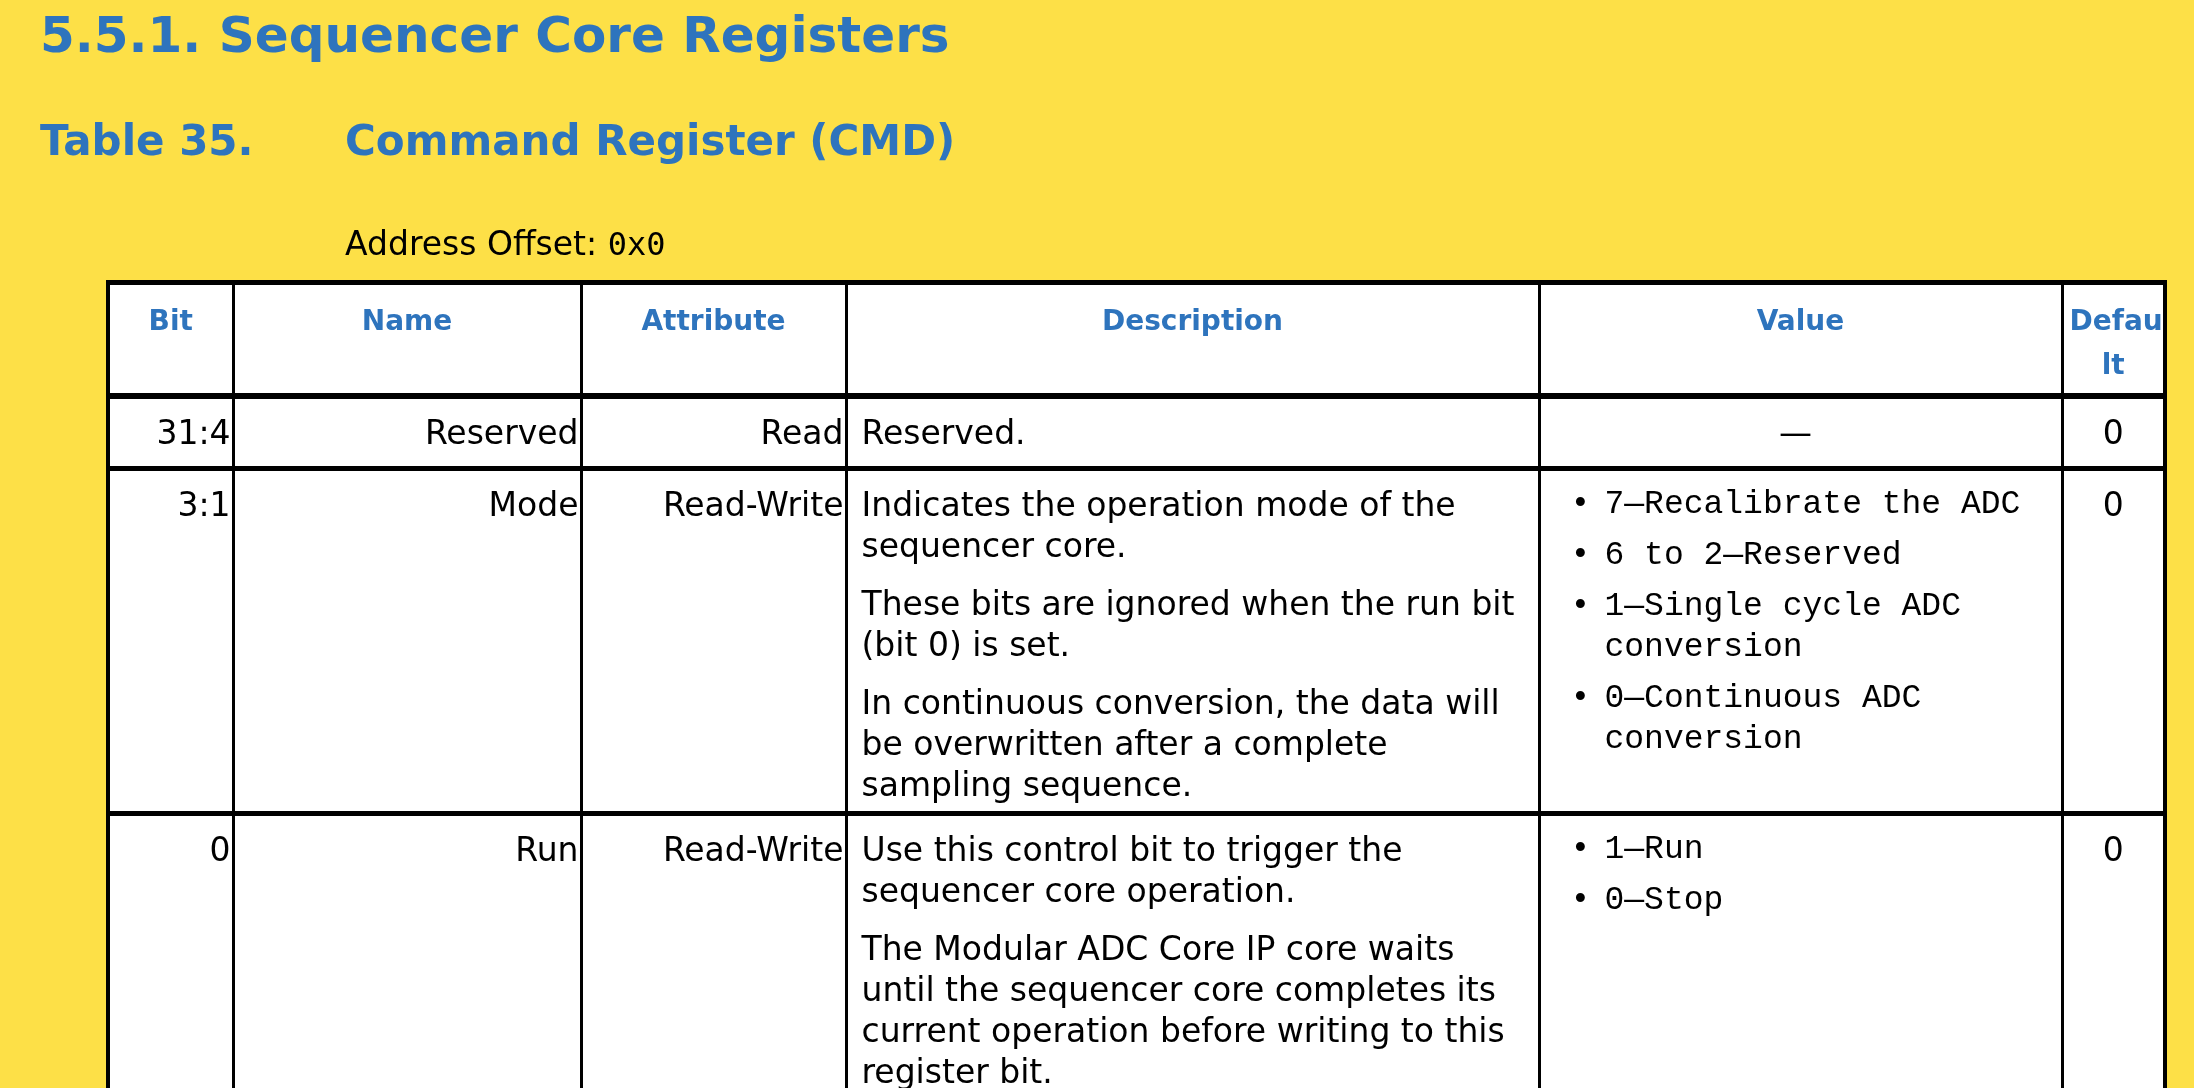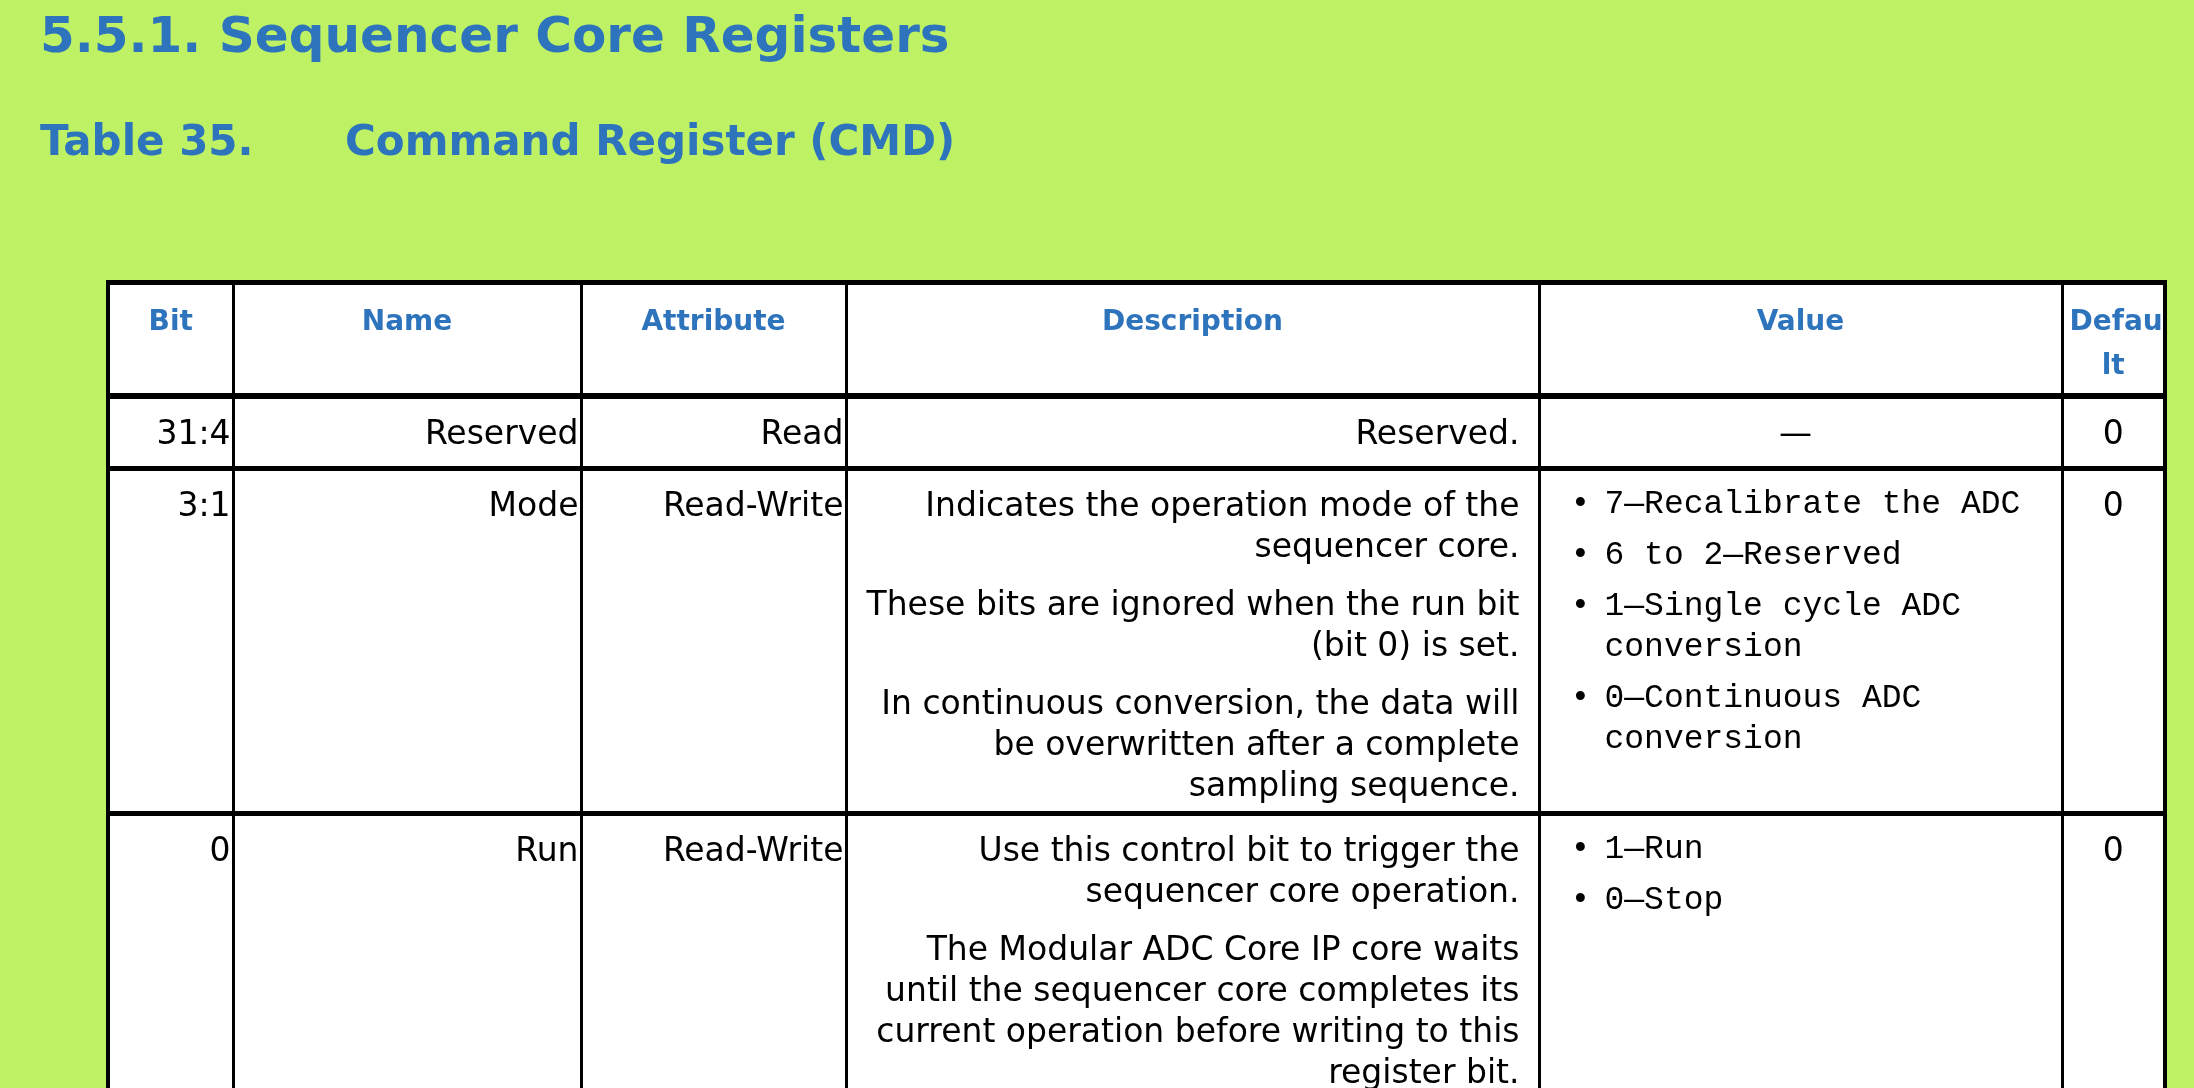--- a/index.html
+++ b/index.html
@@ -1,19 +1,19 @@
 <!DOCTYPE html>
 <html><head>
 <meta charset="utf-8">
 <style>
   html,body{margin:0;padding:0;background:#ffffff;}
   .page{
     position:relative;
     width:2194px;height:1088px;
-    background:#bef264;
+    background:#fde047;
     font-family:"DejaVu Sans","Liberation Sans",sans-serif;
     color:#000000;
     overflow:hidden;
   }
   .doc-heading{
     position:absolute;left:40px;top:6px;
     font-size:50px;font-weight:bold;color:#2E74BD;
     letter-spacing:0px;white-space:nowrap;
   }
   .table-caption{
@@ -47,21 +47,21 @@
     padding:14px 6px 6px 6px;
     white-space:pre-line;
     height:106px;box-sizing:border-box;
     line-height:44px;
   }
   td{
     font-size:33px;line-height:41px;
     vertical-align:top;box-sizing:border-box;
   }
   .cell-center{text-align:right;padding-top:13px;}
-  .cell-desc{padding:13px 18px 6px 14px;text-align:right;}
+  .cell-desc{padding:13px 18px 6px 14px;text-align:left;}
   .cell-desc p{margin:0 0 17px 0;}
   .cell-desc p:last-child{margin-bottom:0;}
   .cell-value{padding:13px 10px 6px 0;}
   .cell-value.dash{text-align:center;padding-top:13px;}
   .cell-default{text-align:center;padding-top:13px;}
   ul.bullets{list-style:none;margin:0;padding:0 0 0 28px;}
   ul.bullets li{position:relative;padding-left:36px;margin-bottom:10px;font-family:Liberation Mono, monospace;}
   ul.bullets li::before{content:"\2022";position:absolute;left:2px;top:0;}
   tr.row-r1 td{height:72px;}
   tr.row-r2 td{height:327px;}
@@ -72,20 +72,21 @@
 
 <div class="page">
 
   <div class="doc-heading">5.5.1. Sequencer Core Registers</div>
 
   <div class="table-caption">
     <span class="caption-label">Table 35.</span>
     <span class="caption-title">Command Register (CMD)</span>
   </div>
 
+  <div class="address-line"><span>Address Offset: </span><span class="mono">0x0</span></div>
 
   <table class="register-table">
     <colgroup>
       <col style="width:125px">
       <col style="width:348px">
       <col style="width:265px">
       <col style="width:693px">
       <col style="width:523px">
       <col style="width:103px">
     </colgroup>

